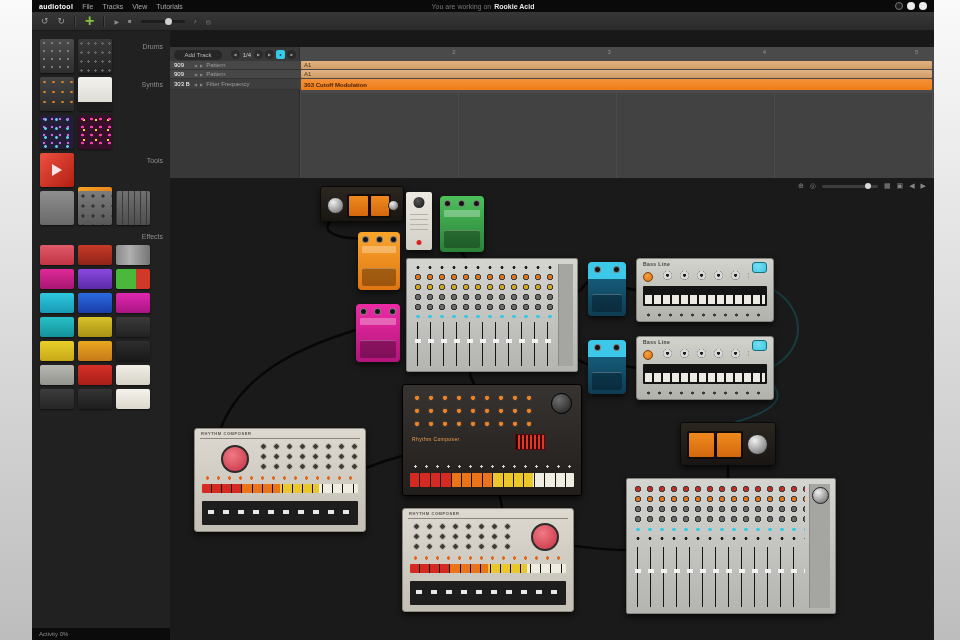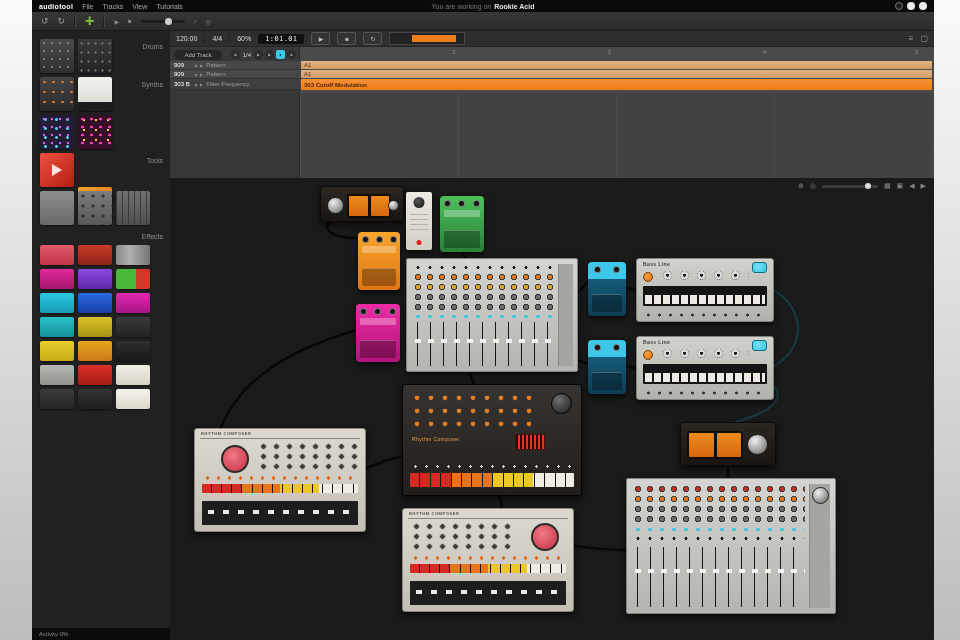--- a/index.html
+++ b/index.html
@@ -259,38 +259,20 @@
     <div class="fx fx14" style="left:46px;top:310px"></div>
     <div class="fx fx15" style="left:84px;top:310px"></div>
     <div class="fx fx16" style="left:8px;top:334px"></div>
     <div class="fx fx17" style="left:46px;top:334px"></div>
     <div class="fx fx18" style="left:84px;top:334px"></div>
     <div class="fx fx19" style="left:8px;top:358px"></div>
     <div class="fx fx20" style="left:46px;top:358px"></div>
     <div class="fx fx21" style="left:84px;top:358px"></div>
   </div>
 
-  <div class="transport">
-    <span class="t-val">120.00</span>
-    <span class="t-sep"></span>
-    <span class="t-val">4/4</span>
-    <span class="t-sep"></span>
-    <span class="t-val">60%</span>
-    <span class="pos">1:01.01</span>
-    <span class="t-btn">▶</span>
-    <span class="t-btn">■</span>
-    <span class="t-btn">↻</span>
-    <span class="overview">
-          <span class="ov-clip"></span>
-        </span>
-    <span class="t-right">
-      <span>≡</span>
-      <span>▢</span>
-    </span>
-  </div>
 
   <div class="arrange">
     <div class="track-head">
       <div class="add-track">Add Track</div>
       <div class="snap">
         <span class="mini-btn">◀</span>
         <span class="snap-val">1/4</span>
         <span class="mini-btn">▶</span>
         <span class="mini-btn">▶</span>
         <span class="mini-btn rec">●</span>

